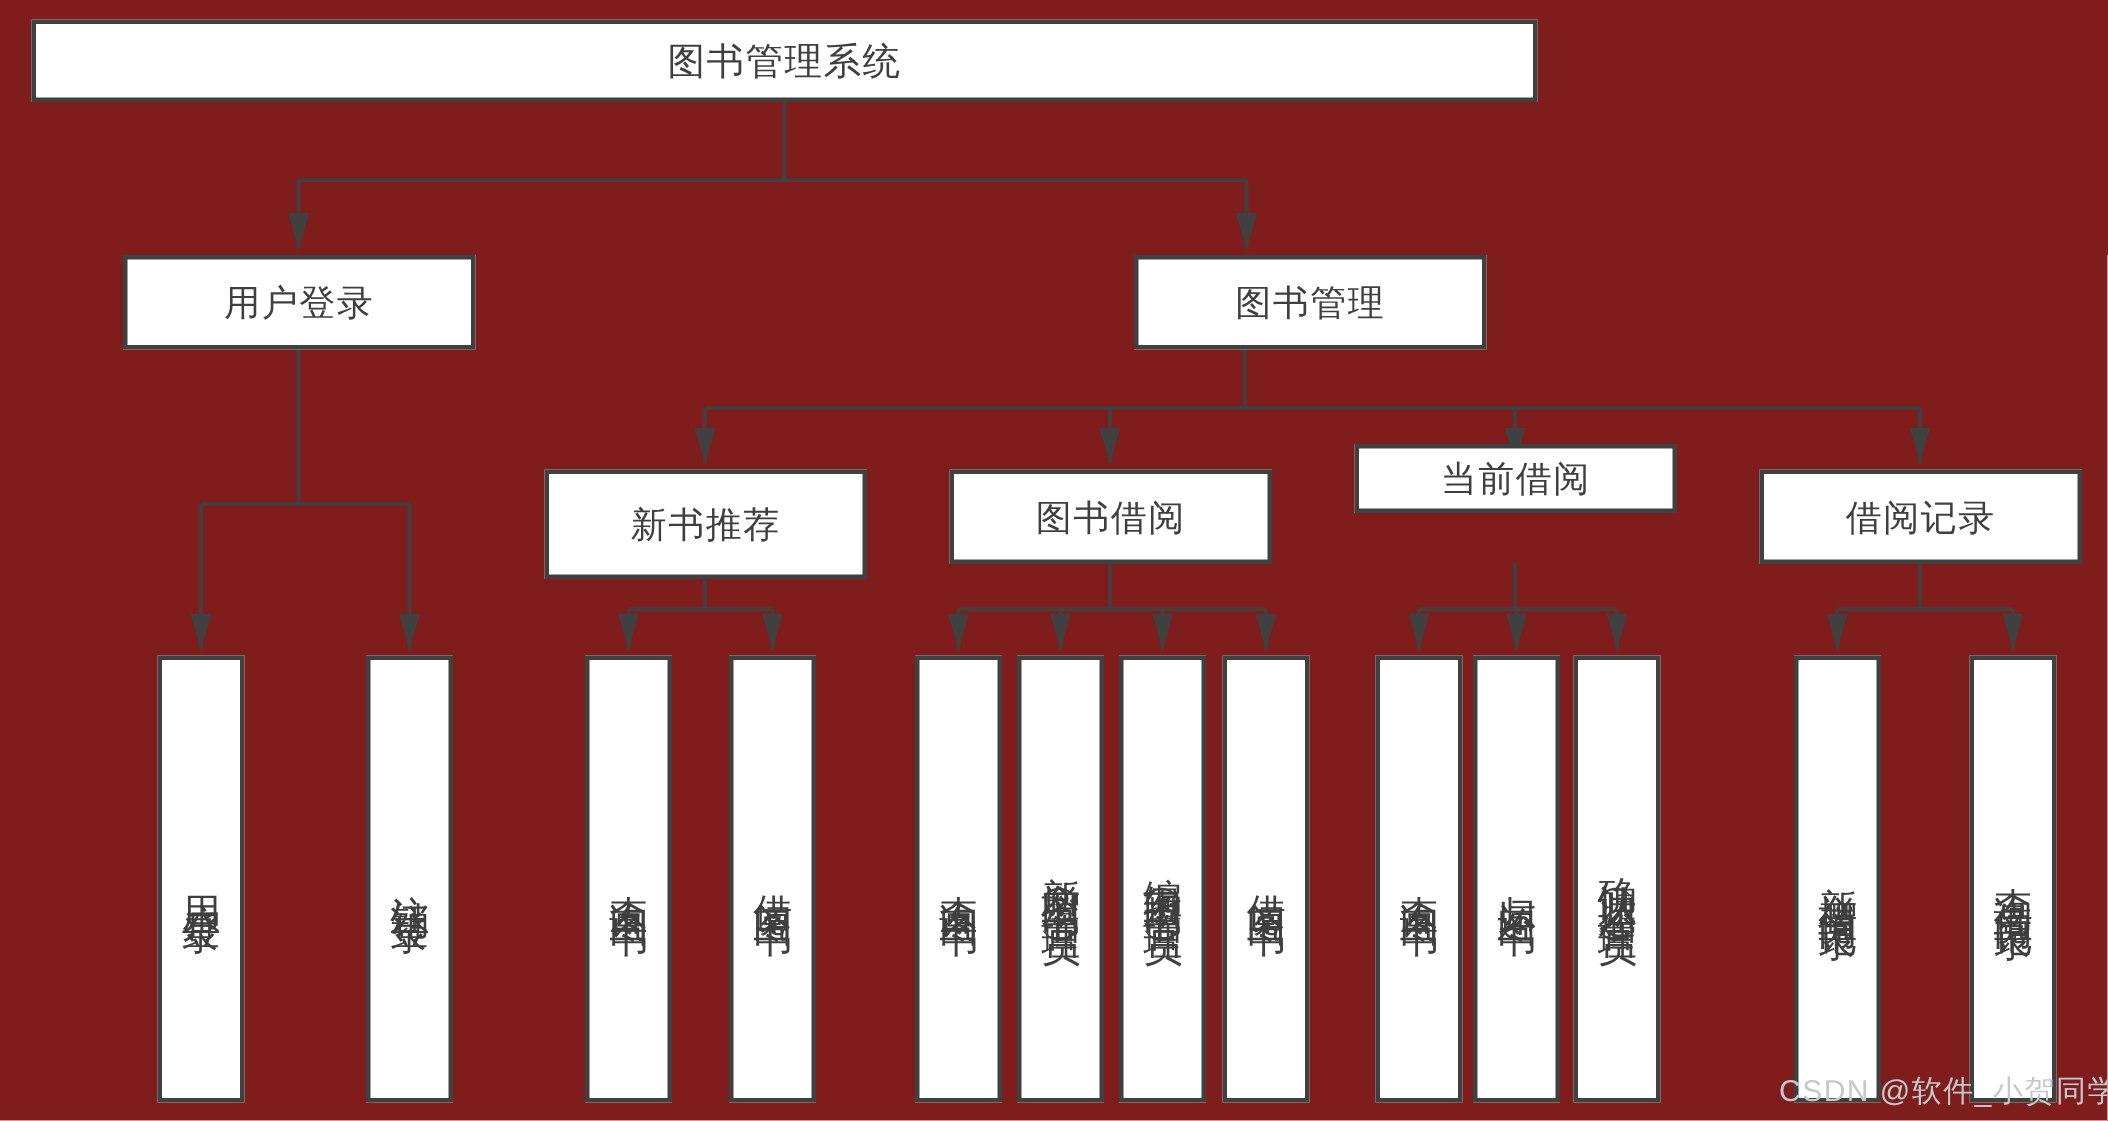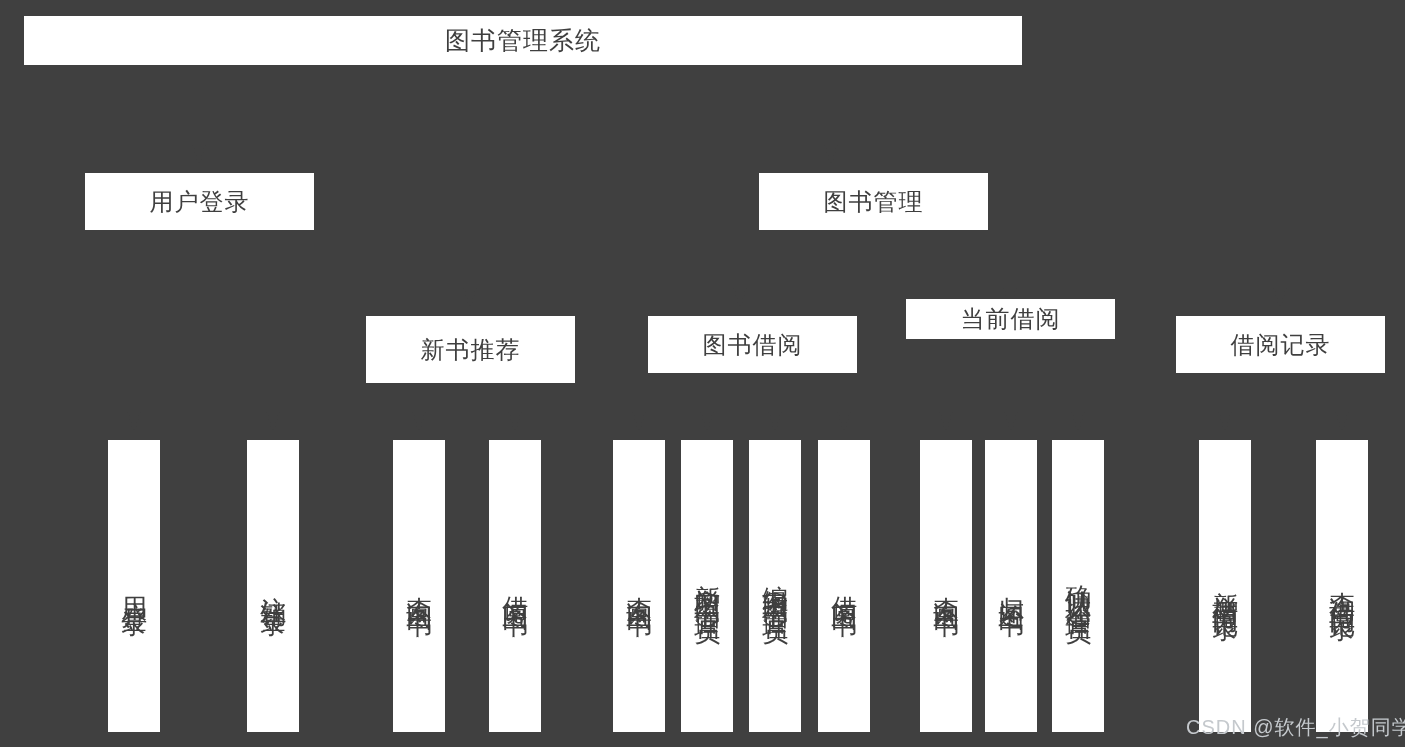--- a/index.html
+++ b/index.html
@@ -6,21 +6,21 @@
     --line:#404040;
     --text:#3f3f3f;
     --box-bg:#ffffff;
     --wm:#c5c9cd;
   }
   html,body{margin:0;padding:0;background:#ffffff;}
   #canvas{
     position:relative;
     width:1405px;
     height:747px;
-    background:#404040;
+    background:#7f1d1d;
     font-family:"Liberation Sans","DejaVu Sans",sans-serif;
     overflow:hidden;
   }
   #wires{position:absolute;left:0;top:0;width:1405px;height:747px;}
   .node{
     position:absolute;
     box-sizing:border-box;
     background:var(--box-bg);
     border:3px solid var(--line);
     color:var(--text);
@@ -103,21 +103,21 @@
       <path d="M1342,406 V433" marker-end="url(#arrow)"></path>
     </g>
   </svg>
 
   <div class="node root-node" style="left:21px;top:13px;width:1004px;height:55px;">图书管理系统</div>
 
   <div class="node h-node" style="left:82px;top:170px;width:235px;height:63px;">用户登录</div>
   <div class="node h-node" style="left:712px;top:170px;width:235px;height:63px;margin-left:44px;">图书管理</div>
 
   <div class="node h-node" style="left:363px;top:313px;width:215px;height:73px;">新书推荐</div>
-  <div class="node h-node" style="left:633px;top:313px;width:215px;height:63px;margin-left:12px;">图书借阅</div>
+  <div class="node h-node" style="left:633px;top:313px;width:215px;height:63px;">图书借阅</div>
   <div class="node h-node" style="left:903px;top:296px;width:215px;height:46px;font-family:Liberation Mono, monospace;">当前借阅</div>
   <div class="node h-node" style="left:1173px;top:313px;width:215px;height:63px;">借阅记录</div>
 
   <div class="node leaf-node" style="left:105px;top:437px;width:58px;height:298px;">用户登录</div>
   <div class="node leaf-node" style="left:244px;top:437px;width:58px;height:298px;">注销登录</div>
 
   <div class="node leaf-node" style="left:390px;top:437px;width:58px;height:298px;">查询图书</div>
   <div class="node leaf-node" style="left:486px;top:437px;width:58px;height:298px;">借阅图书</div>
 
   <div class="node leaf-node" style="left:610px;top:437px;width:58px;height:298px;">查询图书</div>

